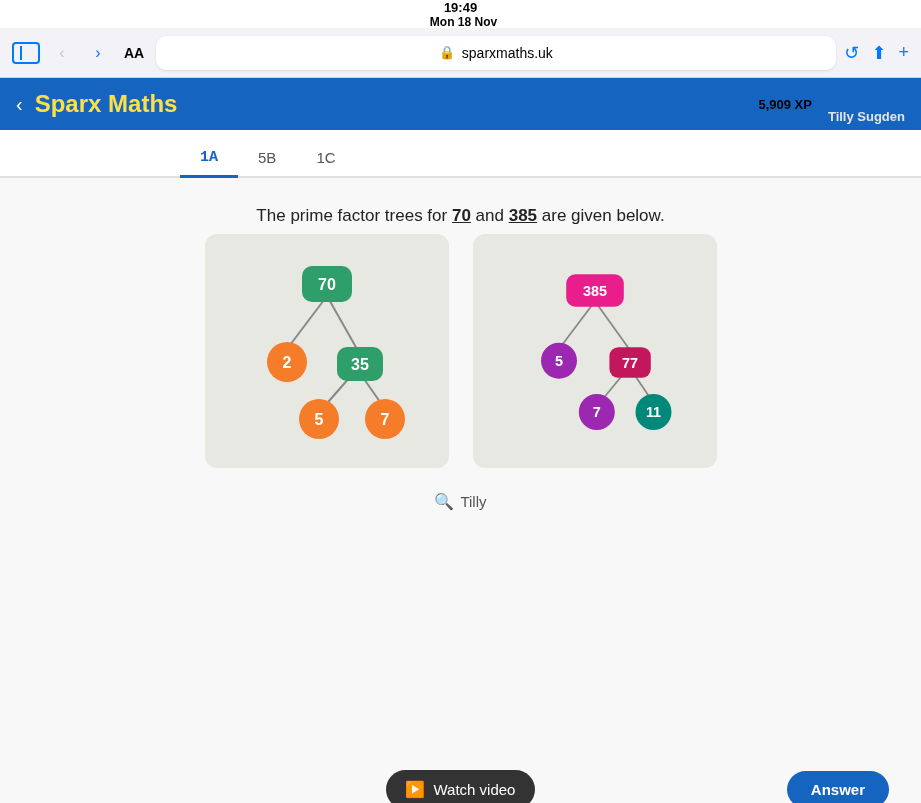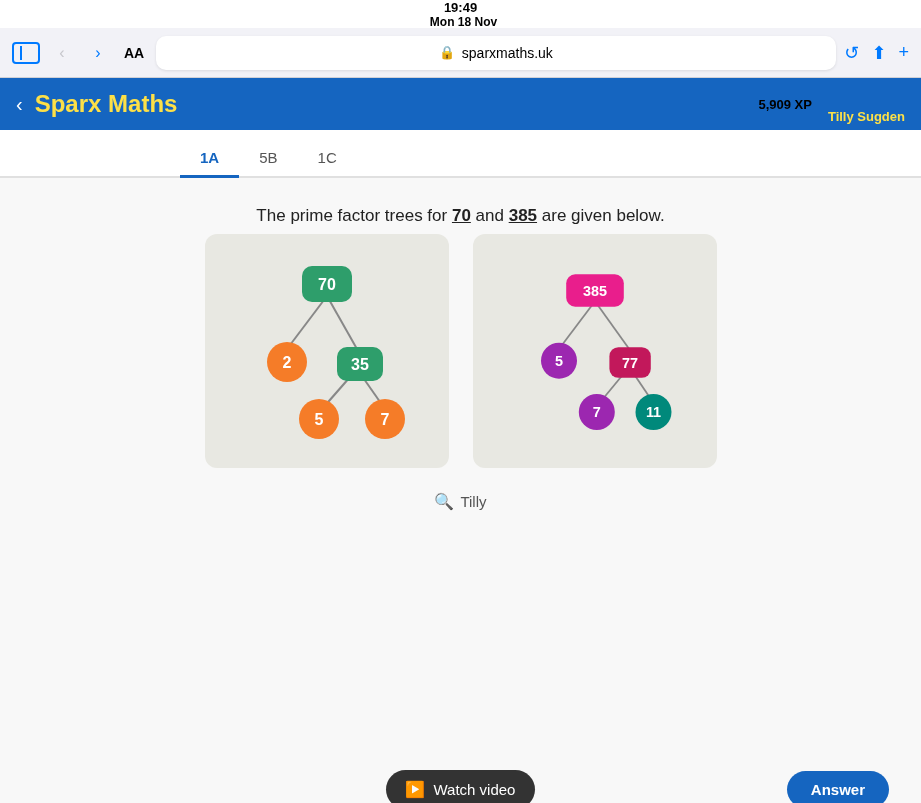--- a/index.html
+++ b/index.html
@@ -118,21 +118,21 @@
     }
     .sparx-xp {
       font-size: 13px;
       font-weight: 600;
       color: #000000;
       margin-right: 16px;
     }
     .sparx-user {
       font-size: 13px;
       font-weight: 600;
-      color: #fde047;
+      color: #e5e5e5;
       margin-top: 24px;
     }
 
     
     .tabs-bar {
       background: #fff;
       display: flex;
       align-items: flex-end;
       padding: 0 180px;
       border-bottom: 2px solid #e0e0e0;
@@ -144,20 +144,21 @@
       font-weight: 500;
       color: #555;
       cursor: pointer;
       border: none;
       background: transparent;
       position: relative;
     }
     .tab.active {
       color: #1565c0;
       font-weight: 700;
+      font-family: Liberation Mono, monospace;
     }
     .tab.active::after {
       content: '';
       position: absolute;
       bottom: -2px;
       left: 0; right: 0;
       height: 3px;
       background: #1565c0;
     }
 

